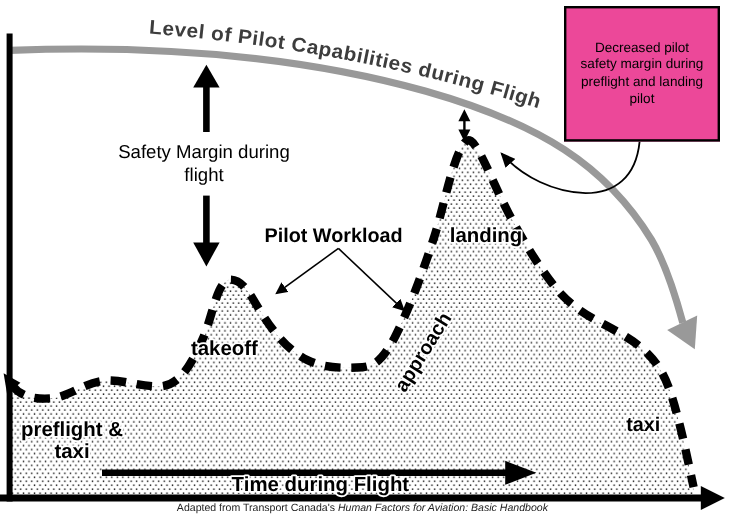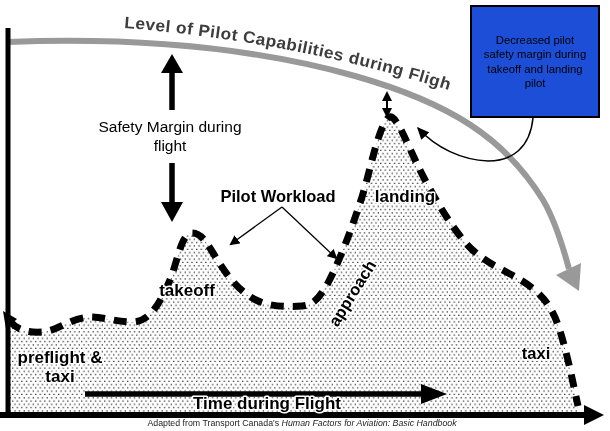--- a/index.html
+++ b/index.html
@@ -9,21 +9,21 @@
   .lbl{font-family:"Liberation Sans",sans-serif;font-weight:bold;fill:#000;
        paint-order:stroke;stroke:#ffffff;stroke-width:3px;stroke-linejoin:round;}
   .lbl17{font-size:17px;}
   .lbl16{font-size:16.5px;}
   .plain{font-family:"Liberation Sans",sans-serif;font-weight:normal;font-size:15.5px;fill:#000;}
   .title-txt{font-family:"Liberation Sans",sans-serif;font-weight:bold;font-size:16.5px;
              fill:#3d3d3d;letter-spacing:.4px;}
   .caption{font-family:"Liberation Sans",sans-serif;font-size:8.8px;fill:#222;}
   .cap-it{font-style:italic;}
   #callout-box{position:absolute;left:470px;top:5px;width:130px;height:113px;
-               background:#1d4ed8;border:2px solid #000;box-sizing:border-box;
+               background:#ec4899;border:2px solid #000;box-sizing:border-box;
                display:flex;flex-direction:column;justify-content:center;
                text-align:center;font-size:11.3px;line-height:14.2px;color:#000;}
 </style>
 </head>
 <body>
 
 <div id="stage">
 
   <svg width="610" height="431" viewBox="0 0 610 431">
     <defs>
@@ -107,17 +107,17 @@
     <text class="lbl lbl16" x="536" y="359" text-anchor="middle">taxi</text>
 
     <text class="lbl lbl17" x="267" y="409" text-anchor="middle">Time during Flight</text>
 
     <text class="caption" x="302" y="426" text-anchor="middle"><tspan>Adapted from Transport Canada's </tspan><tspan class="cap-it">Human Factors for Aviation: Basic Handbook</tspan></text>
   </svg>
 
   <div id="callout-box">
     <div>Decreased pilot</div>
     <div>safety margin during</div>
-    <div>takeoff and landing</div>
+    <div>preflight and landing</div>
     <div>pilot</div>
   </div>
 
 </div>
 
 </body></html>

